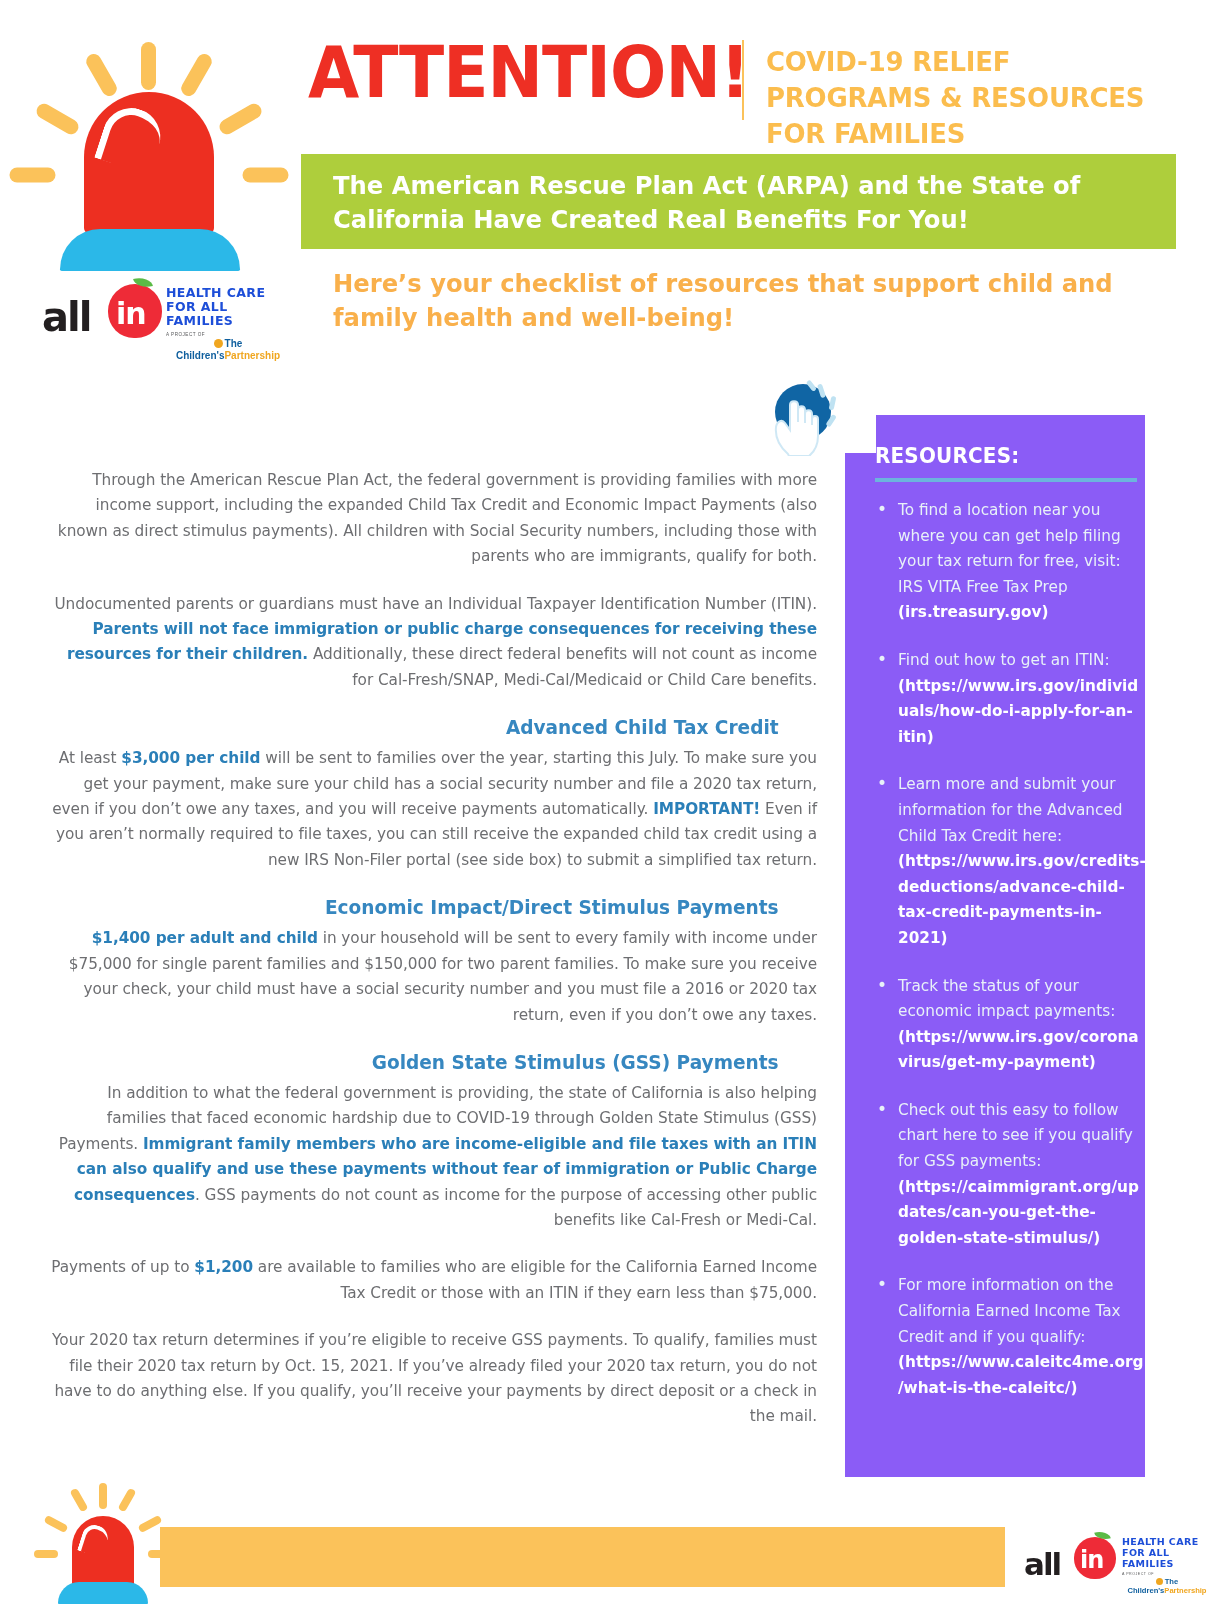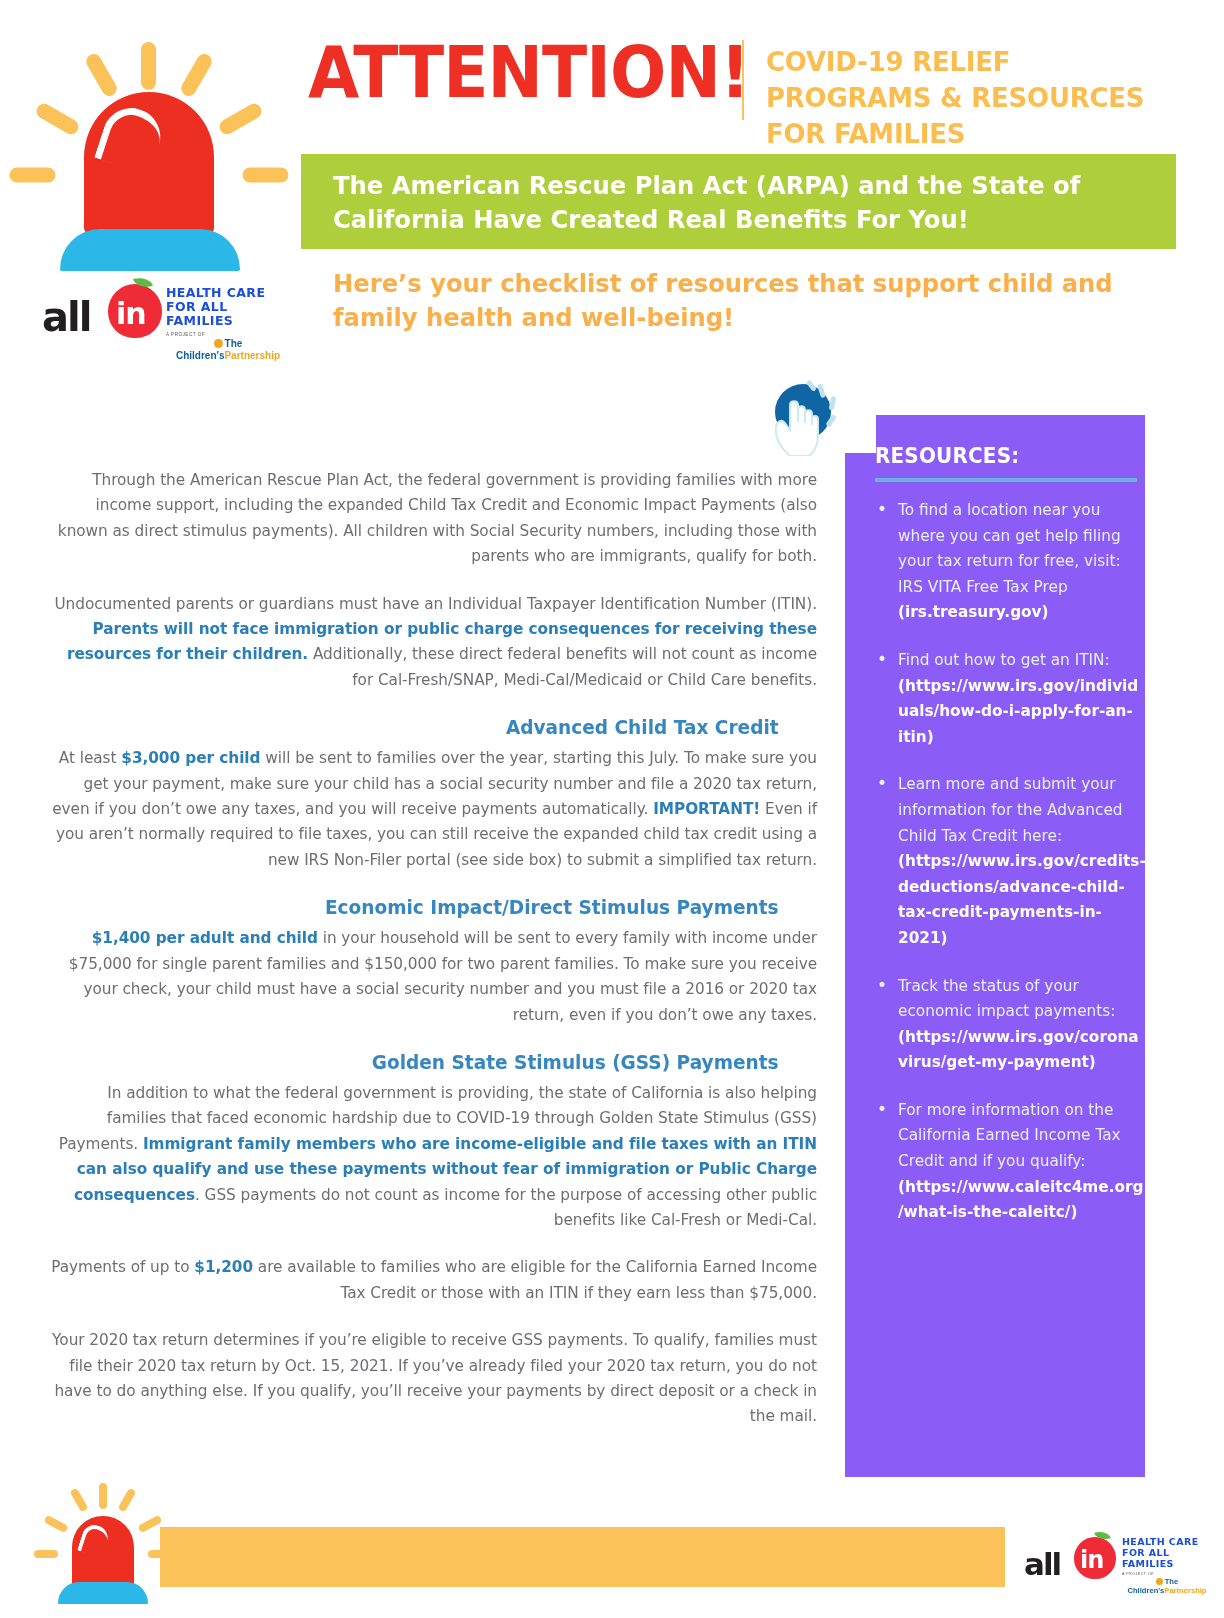--- a/index.html
+++ b/index.html
@@ -367,20 +367,21 @@
 
   <div class="sidebar">
     <div class="sidebar-inner">
       <div class="res-title">RESOURCES:</div>
       <div class="res-rule"></div>
 
       <div class="res-item"><span>To find a location near you where you can get help filing your tax return for free, visit: IRS VITA Free Tax Prep </span><span class="res-url">(irs.treasury.gov)</span></div>
       <div class="res-item"><span>Find out how to get an ITIN: </span><span class="res-url">(https://www.irs.gov/individuals/how-do-i-apply-for-an-itin)</span></div>
       <div class="res-item"><span>Learn more and submit your information for the Advanced Child Tax Credit here: </span><span class="res-url">(https://www.irs.gov/credits-deductions/advance-child-tax-credit-payments-in-2021)</span></div>
       <div class="res-item"><span>Track the status of your economic impact payments: </span><span class="res-url">(https://www.irs.gov/coronavirus/get-my-payment)</span></div>
+      <div class="res-item"><span>Check out this easy to follow chart here to see if you qualify for GSS payments: </span><span class="res-url">(https://caimmigrant.org/updates/can-you-get-the-golden-state-stimulus/)</span></div>
       <div class="res-item"><span>For more information on the California Earned Income Tax Credit and if you qualify: </span><span class="res-url">(https://www.caleitc4me.org/what-is-the-caleitc/)</span></div>
     </div>
   </div>
   <div class="sidebar-notch"></div>
 
   <div class="footer-siren">
     <div class="fray fr1"></div>
     <div class="fray fr2"></div>
     <div class="fray fr3"></div>
     <div class="fray fr4"></div>

